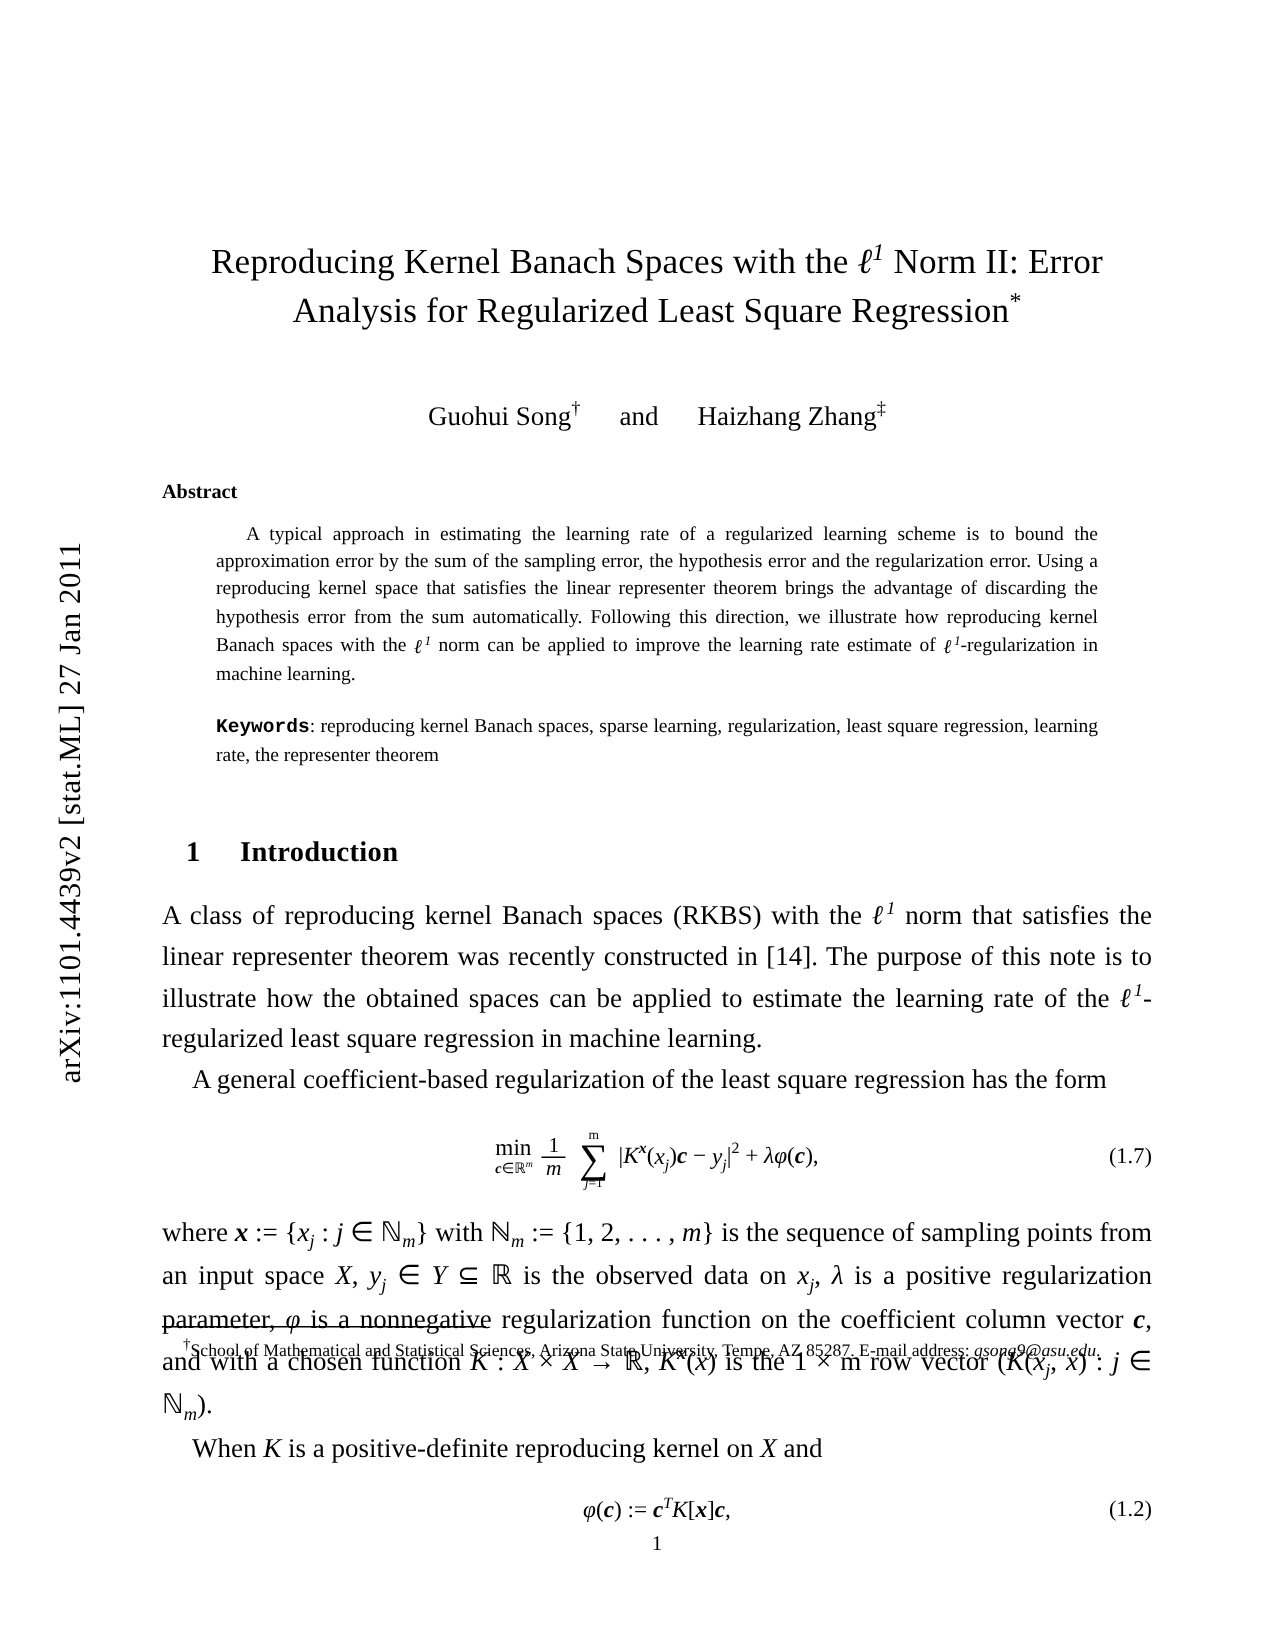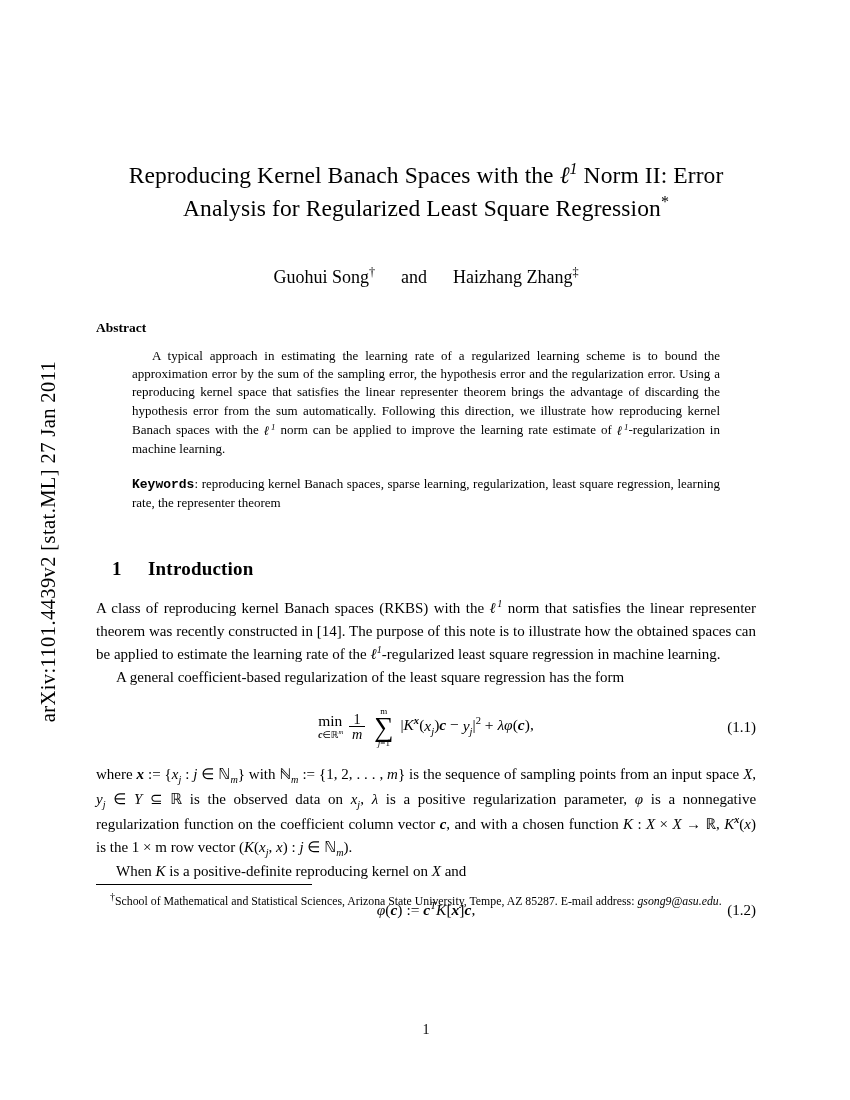--- a/index.html
+++ b/index.html
@@ -26,21 +26,21 @@
     transform-origin: center center;
     font-family: "Liberation Serif", serif;
     font-size: 20.5px;
     letter-spacing: 0.4px;
     text-align: center;
     white-space: nowrap;
   }
 
   #page {
     position: absolute;
-    left: 96px;
+    left: 108px;
     top: 0;
     width: 660px;
     height: 804px;
   }
 
   .title {
     margin-top: 158px;
     text-align: center;
     font-size: 23.5px;
     line-height: 1.38;
@@ -79,21 +79,21 @@
   h2.section {
     margin: 46px 0 0 16px;
     font-size: 19px;
     font-weight: bold;
     letter-spacing: 0.2px;
   }
   h2.section .num { display: inline-block; width: 36px; }
 
   .body-text {
     margin-top: 16px;
-    font-size: 15px;
+    font-size: 18px;
     line-height: 1.5;
     text-align: justify;
   }
   .body-text p { margin: 0; }
   .body-text p.indent { text-indent: 20px; }
 
   .equation {
     position: relative;
     margin: 18px 0 16px 0;
     text-align: center;
@@ -217,21 +217,21 @@
       <span class="top mu">min</span>
       <span class="bot"><span class="mb">c</span><span class="mu">∈</span><span class="mbb">ℝ</span><sup class="s mi">m</sup></span>
     </span>
     <span class="frac"><span class="num mu">1</span><span class="den mi">m</span></span>
     <span class="sumop">
       <span class="lim mi">m</span>
       <span class="big">∑</span>
       <span class="lim"><span class="mi">j</span>=1</span>
     </span>
     <span class="mu">|</span><span class="mi">K</span><sup class="s mb">x</sup><span class="mu">(</span><span class="mi">x<sub class="s">j</sub></span><span class="mu">)</span><span class="mb">c</span> <span class="mu">−</span> <span class="mi">y<sub class="s">j</sub></span><span class="mu">|</span><sup class="s mu">2</sup> <span class="mu">+</span> <span class="mi">λφ</span><span class="mu">(</span><span class="mb">c</span><span class="mu">),</span>
-    <span class="eqnum">(1.1)</span>
+    <span class="eqnum">(1.7)</span>
   </div>
 
   <div class="body-text">
     <p><span>where </span><span class="mb">x</span> <span class="mu">:= {</span><span class="mi">x<sub class="s">j</sub></span> <span class="mu">:</span> <span class="mi">j</span> <span class="mu">∈</span> <span class="mbb">ℕ</span><sub class="s mi">m</sub><span class="mu">}</span> with <span class="mbb">ℕ</span><sub class="s mi">m</sub> <span class="mu">:= {1, 2, . . . , </span><span class="mi">m</span><span class="mu">}</span><span> is the sequence of sampling points from an input space </span><span class="mi">X</span><span class="mu">, </span><span class="mi">y<sub class="s">j</sub></span> <span class="mu">∈</span> <span class="mi">Y</span> <span class="mu">⊆</span> <span class="mbb">ℝ</span><span> is the observed data on </span><span class="mi">x<sub class="s">j</sub></span><span class="mu">, </span><span class="mi">λ</span><span> is a positive regularization parameter, </span><span class="mi">φ</span><span> is a nonnegative regularization function on the coefficient column vector </span><span class="mb">c</span><span>, and with a chosen function </span><span class="mi">K</span> <span class="mu">:</span> <span class="mi">X</span> <span class="mu">×</span> <span class="mi">X</span> <span class="mu">→</span> <span class="mbb">ℝ</span><span class="mu">, </span><span class="mi">K</span><sup class="s mb">x</sup><span class="mu">(</span><span class="mi">x</span><span class="mu">)</span><span> is the 1 × m row vector </span><span class="mu">(</span><span class="mi">K</span><span class="mu">(</span><span class="mi">x<sub class="s">j</sub></span><span class="mu">, </span><span class="mi">x</span><span class="mu">) :</span> <span class="mi">j</span> <span class="mu">∈</span> <span class="mbb">ℕ</span><sub class="s mi">m</sub><span class="mu">).</span></p>
 
     <p class="indent"><span>When </span><span class="mi">K</span><span> is a positive-definite reproducing kernel on </span><span class="mi">X</span><span> and</span></p>
   </div>
 
   <div class="equation">
     <span class="mi">φ</span><span class="mu">(</span><span class="mb">c</span><span class="mu">) :=</span> <span class="mb">c</span><sup class="s mi">T</sup><span class="mi">K</span><span class="mu">[</span><span class="mb">x</span><span class="mu">]</span><span class="mb">c</span><span class="mu">,</span>

